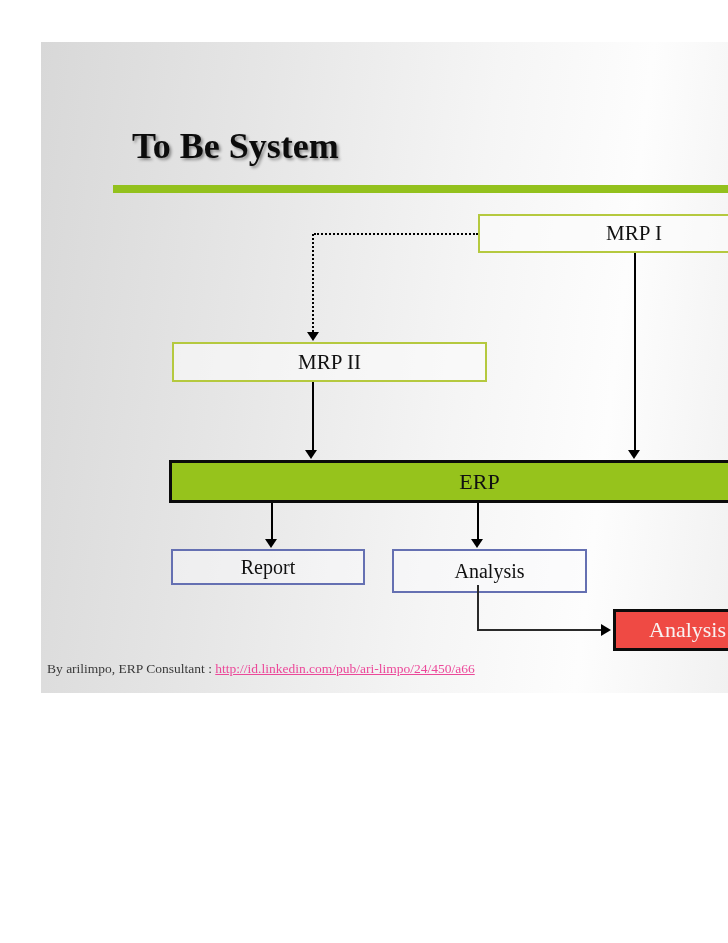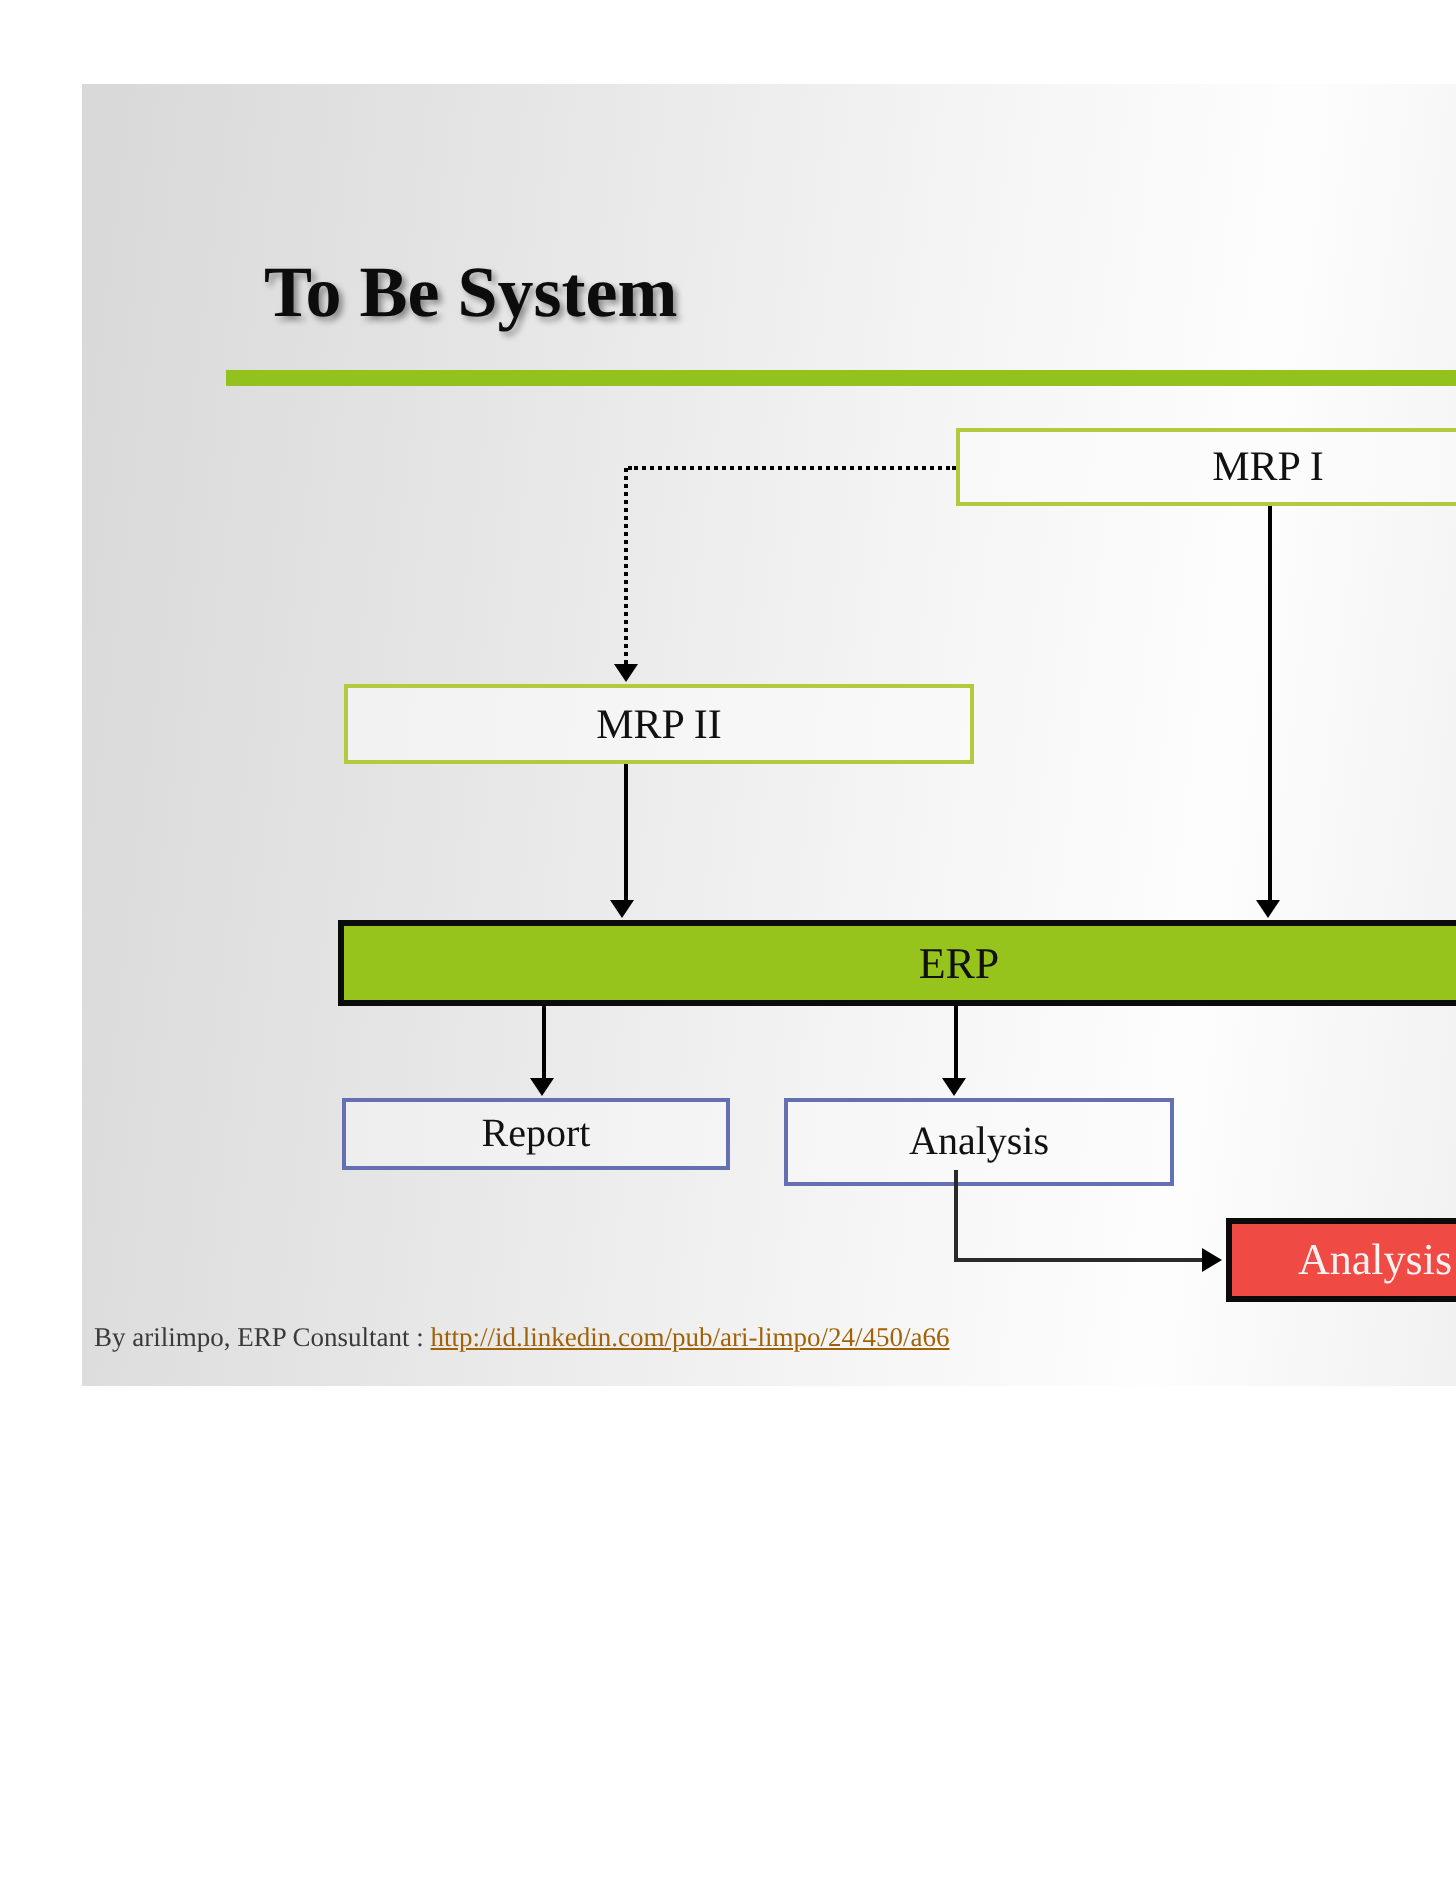--- a/index.html
+++ b/index.html
@@ -58,21 +58,21 @@
   }
   .ah-mrp2{left:307px;top:332px;}
   .ah-erp-l{left:305px;top:450px;}
   .ah-erp-r{left:628px;top:450px;}
   .ah-report{left:265px;top:539px;}
   .ah-analysis{left:471px;top:539px;}
   .ah-suggest{left:601px;top:624px;}
   .footer{
     position:absolute;left:47px;top:661px;font-size:13.5px;color:#3a3a3a;white-space:nowrap;
   }
-  .footer a{color:#a16207;text-decoration:underline;cursor:pointer;text-align:center;}
+  .footer a{color:#ec4899;text-decoration:underline;cursor:pointer;text-align:center;}
 </style>
 </head>
 <body>
 
 <div class="canvas">
   <div class="slide-bg"></div>
 
   <h1 class="title">To Be System</h1>
   <div class="accent-bar"></div>
 

